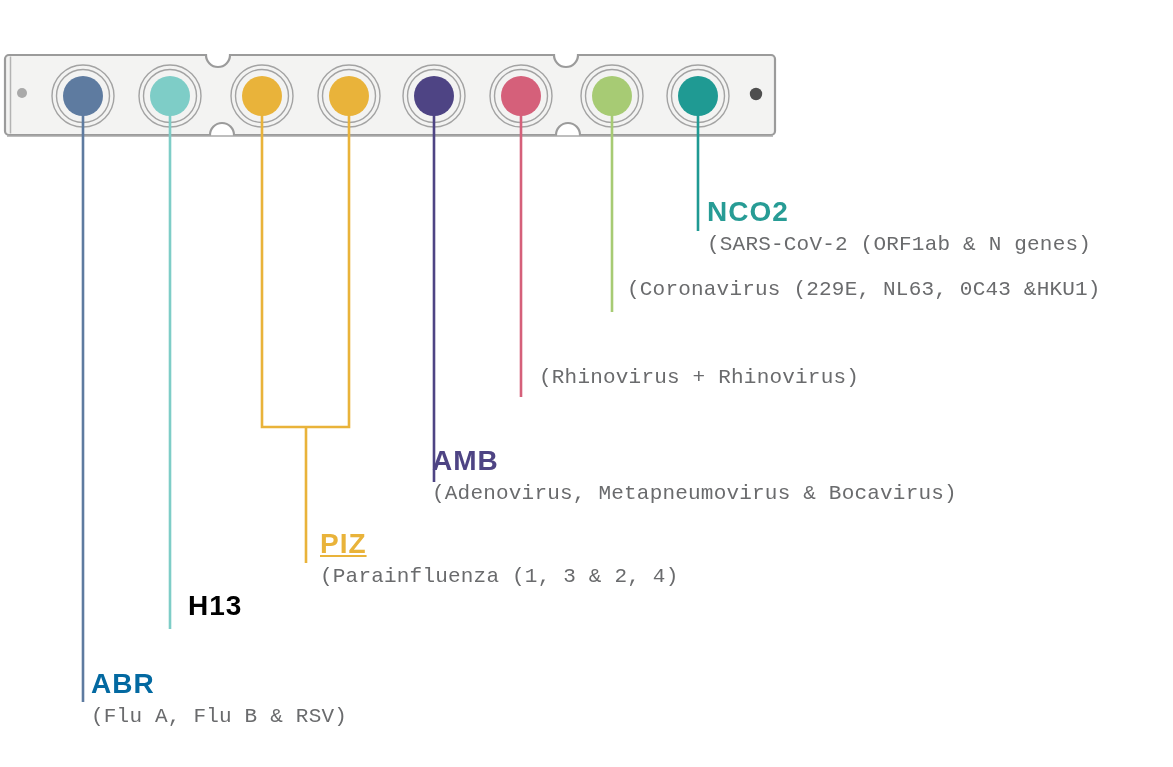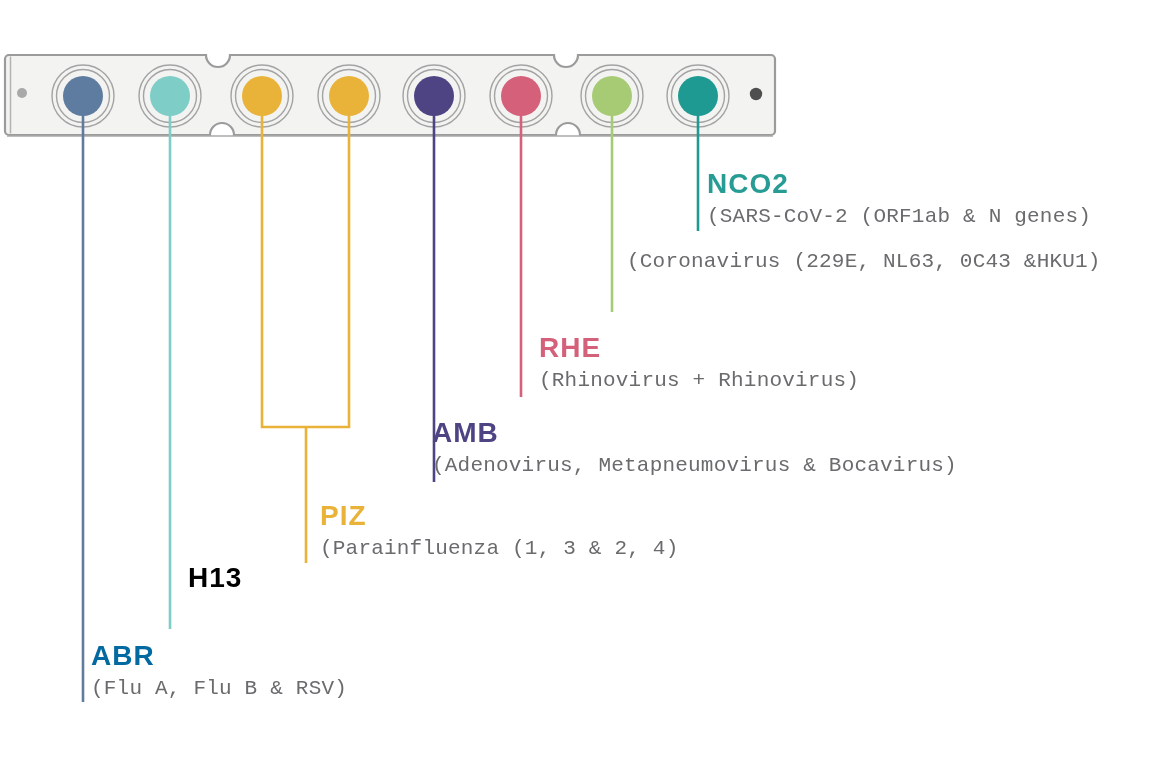--- a/index.html
+++ b/index.html
@@ -6,21 +6,21 @@
   .canvas {
     position:relative;
     width:1173px; height:767px;
     background:#ffffff;
     overflow:hidden;
     font-family:"Liberation Sans", sans-serif;
   }
   .strip-svg { position:absolute; left:0; top:0; }
   .ring { fill:none; stroke:#a3a3a3; stroke-width:1.4; }
   .conn { fill:none; stroke-width:2.6; stroke-linecap:butt; }
-  .label { position:absolute; white-space:nowrap; }
+  .label { position:absolute; white-space:nowrap;margin-top:28px; }
   .label .code {
     font-size:28px;
     font-weight:bold;
     letter-spacing:1px;
     line-height:1.1;
   }
   .label .desc {
     font-size:21px;
     color:#6a6b6d;
     letter-spacing:0.2px;
@@ -99,31 +99,30 @@
   <div class="label" style="left:707px; top:169px">
     <div class="code" style="color: rgb(39, 156, 149);">NCO2</div>
     <div class="desc">(SARS-CoV-2 (ORF1ab &amp; N genes)</div>
   </div>
 
   <div class="label" style="left:627px; top:245px">
     <div class="desc">(Coronavirus (229E, NL63, 0C43 &amp;HKU1)</div>
   </div>
 
   <div class="label" style="left:539px; top:333px">
-    <div class="code" style="color: rgb(213, 96, 122);">RHE</div>
     <div class="desc">(Rhinovirus + Rhinovirus)</div>
   </div>
 
   <div class="label" style="left:432px; top:418px">
     <div class="code" style="color: rgb(78, 68, 132);">AMB</div>
     <div class="desc">(Adenovirus, Metapneumovirus &amp; Bocavirus)</div>
   </div>
 
   <div class="label" style="left:320px; top:501px">
-    <div class="code" style="color: rgb(233, 179, 58);">PIZ</div>
+    <div class="code" style="color: rgb(233, 179, 58); text-decoration: underline;">PIZ</div>
     <div class="desc">(Parainfluenza (1, 3 &amp; 2, 4)</div>
   </div>
 
   <div class="label" style="left:188px; top:563px">
     <div class="code" style="color: #000000;">H13</div>
   </div>
 
   <div class="label" style="left:91px; top:641px">
     <div class="code" style="color: #0369a1;">ABR</div>
     <div class="desc">(Flu A, Flu B &amp; RSV)</div>

